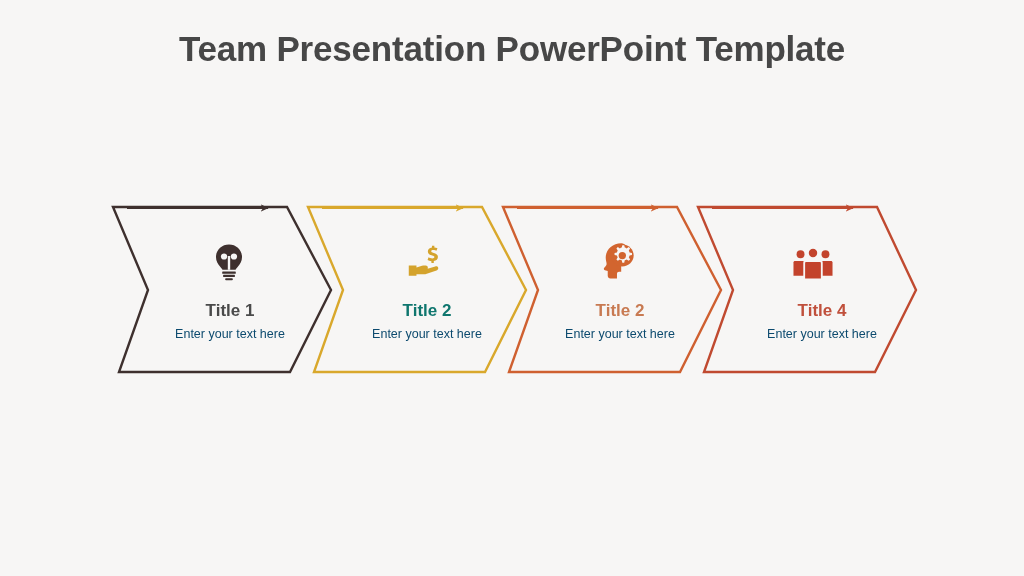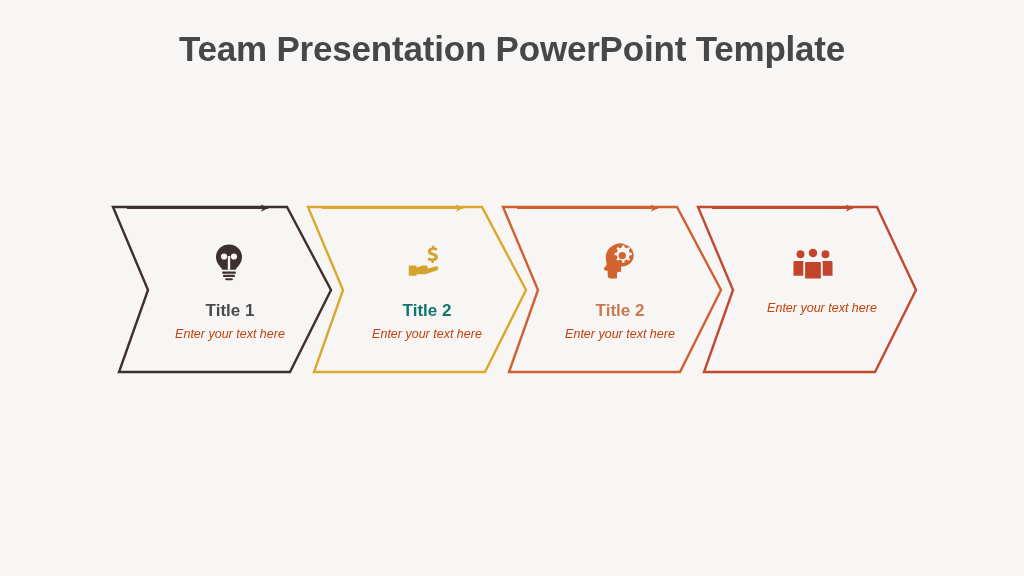--- a/index.html
+++ b/index.html
@@ -65,25 +65,24 @@
   .step-title {
     font-size: 17px;
     font-weight: bold;
     line-height: 24px;
     margin: 0 0 2px 0;
     white-space: nowrap;
   }
   .step-desc {
     font-size: 12.5px;
     font-weight: normal;
-    color: #c2410c;
+    color: #0c4a6e;
     line-height: 18px;
     margin: 0;
     white-space: nowrap;
-    font-style: italic;
   }
 
   
   .step-icon {
     position: absolute;
     width: 44px;
     height: 44px;
   }
   .step-icon svg { display: block; width: 100%; height: 100%; }
 </style>
@@ -187,17 +186,18 @@
 
           <circle cx="37.6" cy="12.2" r="4.3"></circle>
           <path d="M31.5 19.6h12.2c0.9 0 1.6 0.7 1.6 1.6v14.4H29.9V21.2c0-0.9 0.7-1.6 1.6-1.6Z"></path>
 
           <circle cx="24.0" cy="11.0" r="5.6" stroke="#f7f6f5" stroke-width="2.0"></circle>
           <path d="M16.4 19.6h15.2c1.1 0 2.0 0.9 2.0 2.0v18.2H14.4V21.6c0-1.1 0.9-2.0 2.0-2.0Z" stroke="#f7f6f5" stroke-width="2.0"></path>
         </g>
       </svg>
     </div>
     <div class="step-text" style="left:722px; top:299px;">
+      <div class="step-title" style="color:#c0503c;">Title 4</div>
       <div class="step-desc">Enter your text here</div>
     </div>
 
   </div>
 </div>
 
 </body></html>

